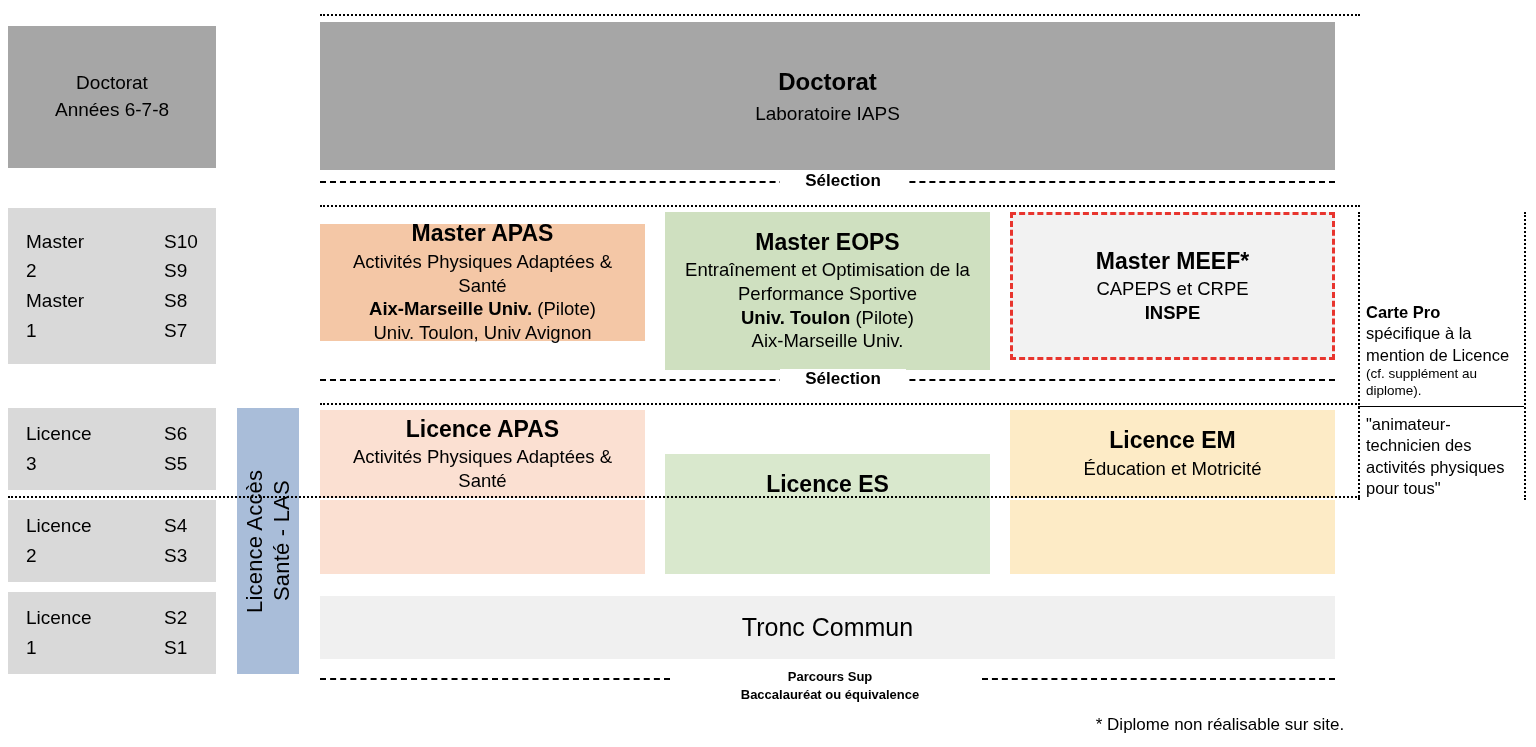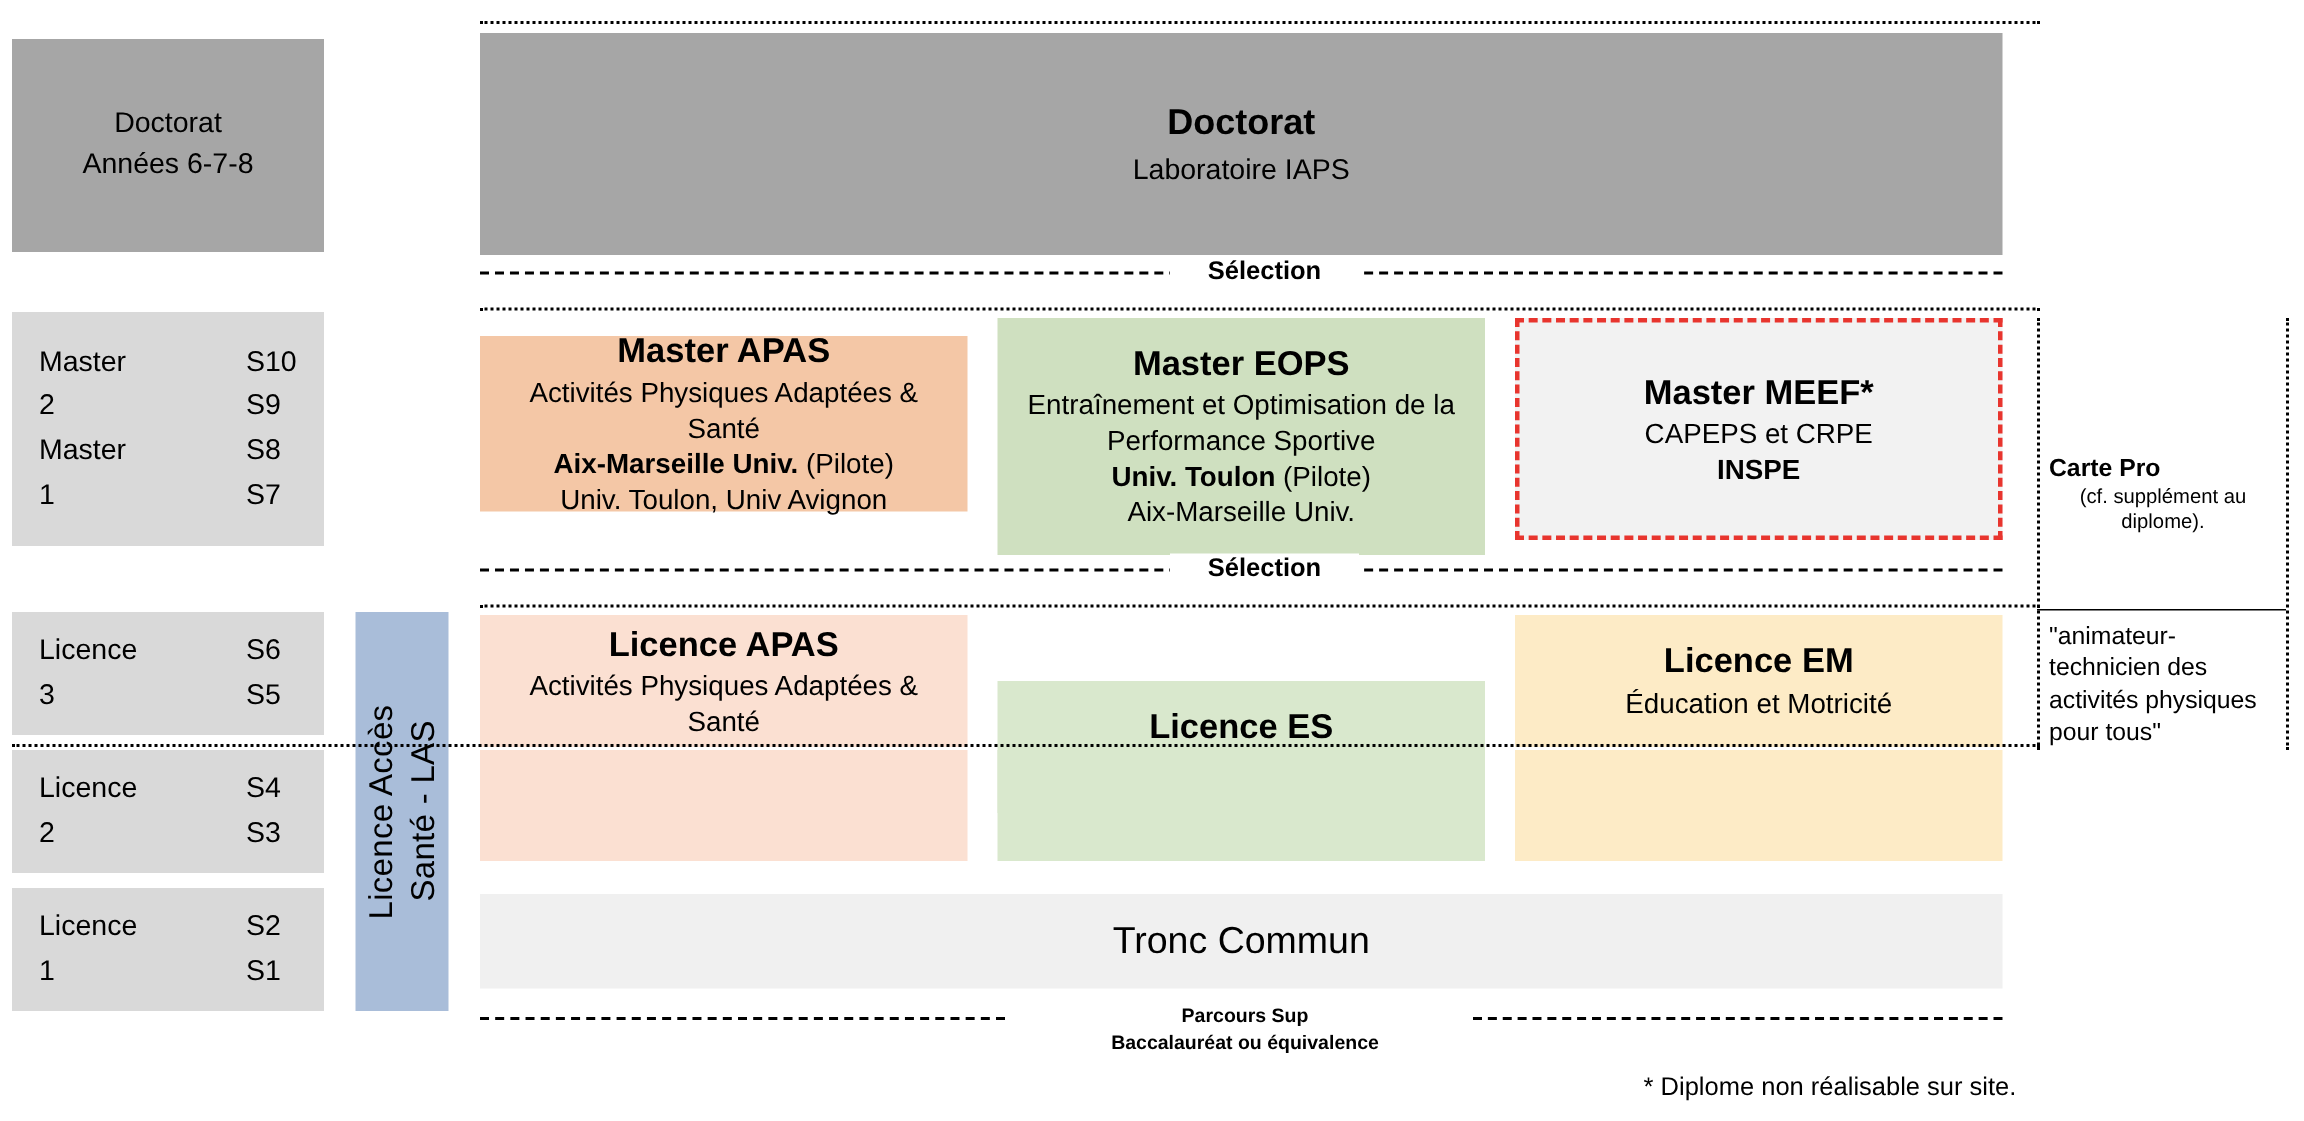--- a/index.html
+++ b/index.html
@@ -143,21 +143,21 @@
     border-top: 1px solid #000;
   }
 
   .note {
     position: absolute;
     font-size: 16.5px;
     line-height: 1.3;
     text-align: left;
   }
   .note .hd { font-weight: bold; }
-  .note .small { font-size: 13.5px; line-height: 1.25; text-align: center; }
+  .note .small { font-size: 13.5px; line-height: 1.25; }
 
   .bottom-label {
     position: absolute;
     text-align: center;
     font-weight: bold;
     font-size: 13px;
     line-height: 1.35;
   }
   .footnote {
     position: absolute;
@@ -319,18 +319,19 @@
   </div>
 
   <div class="footnote" style="left:1010px; top:715px; width:420px;text-align:center;">* Diplome non réalisable sur site.</div>
 
   <div class="vdot" style="left:1358px; top:212px; height:288px;"></div>
   <div class="vdot" style="left:1524px; top:212px; height:288px;"></div>
   <div class="hline-solid" style="left:1358px; top:406px; width:166px;"></div>
 
   <div class="note" style="left:1366px; top:302px; width:152px;">
     <div class="hd">Carte Pro</div>
+    <div>spécifique à la mention de Licence</div>
     <div class="small">(cf. supplément au diplome).</div>
   </div>
 
   <div class="note" style="left:1366px; top:414px; width:155px;">"animateur-technicien des activités physiques pour tous"</div>
 
 </div>
 
 </body></html>

